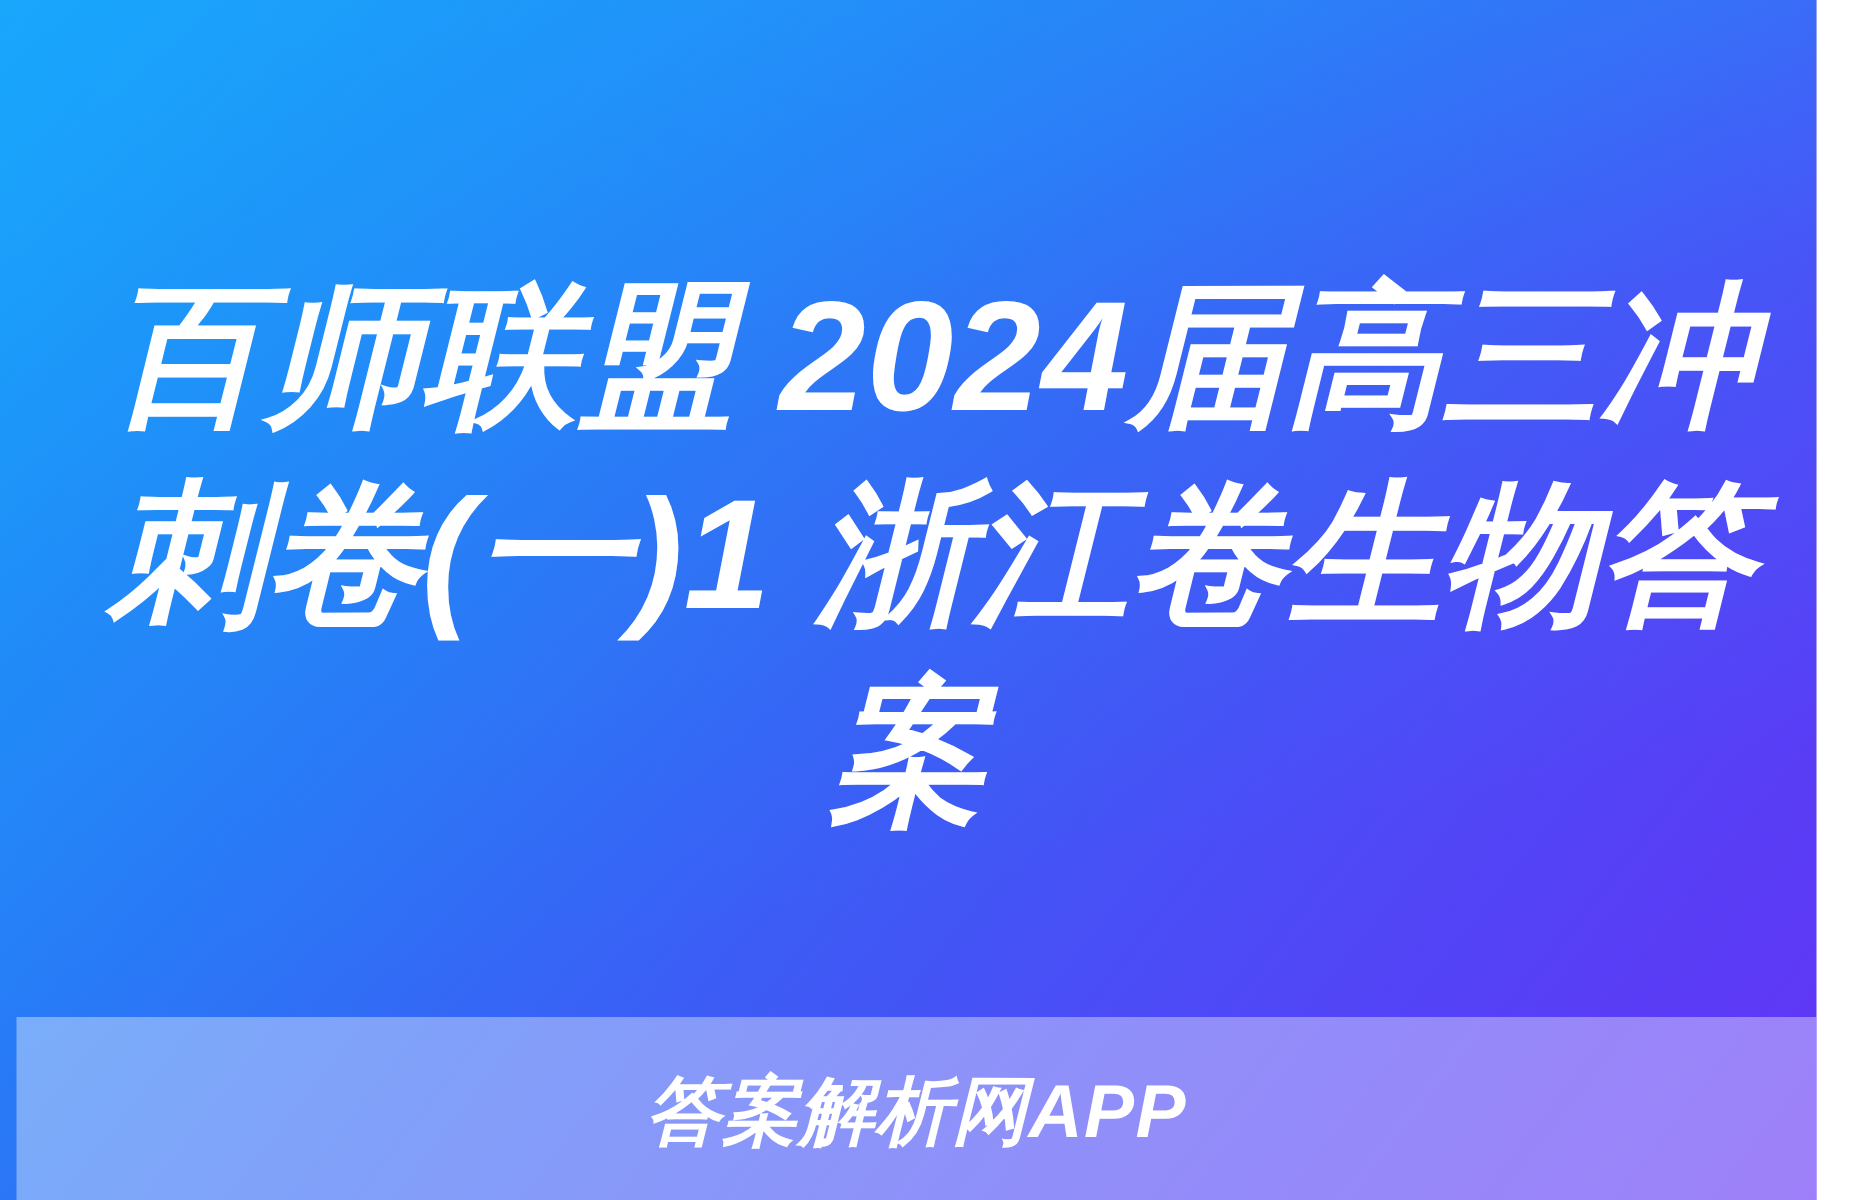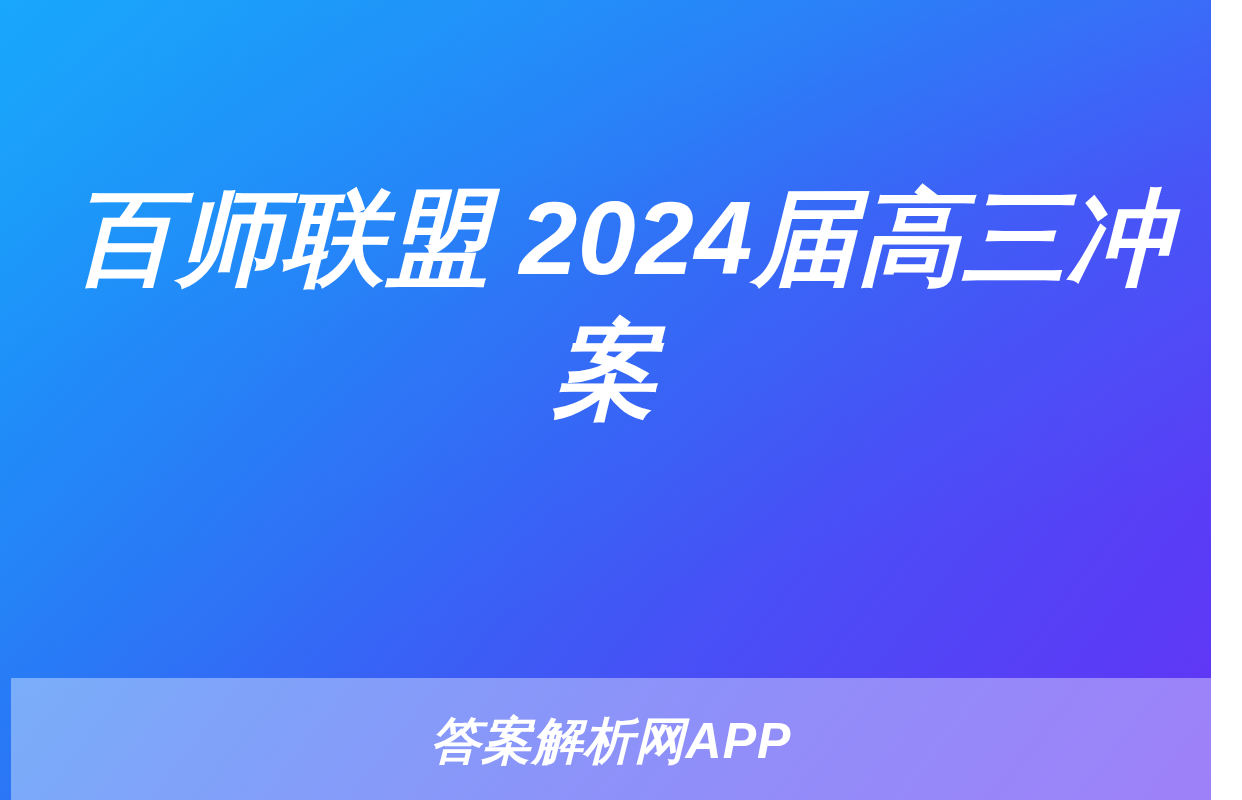--- a/index.html
+++ b/index.html
@@ -98,20 +98,21 @@
     transform: translateY(2px);
   }
 </style>
 </head>
 <body>
 
 <div id="poster">
 
   <div class="title-block">
     <span class="title-line">百师联盟 2024届高三冲</span>
+    <span class="title-line">刺卷(一)1 浙江卷生物答</span>
     <span class="title-line line-last">案</span>
   </div>
 
   <div class="watermark-band">
     <span class="watermark-text">答案解析网APP</span>
   </div>
 
 </div>
 
 </body></html>

